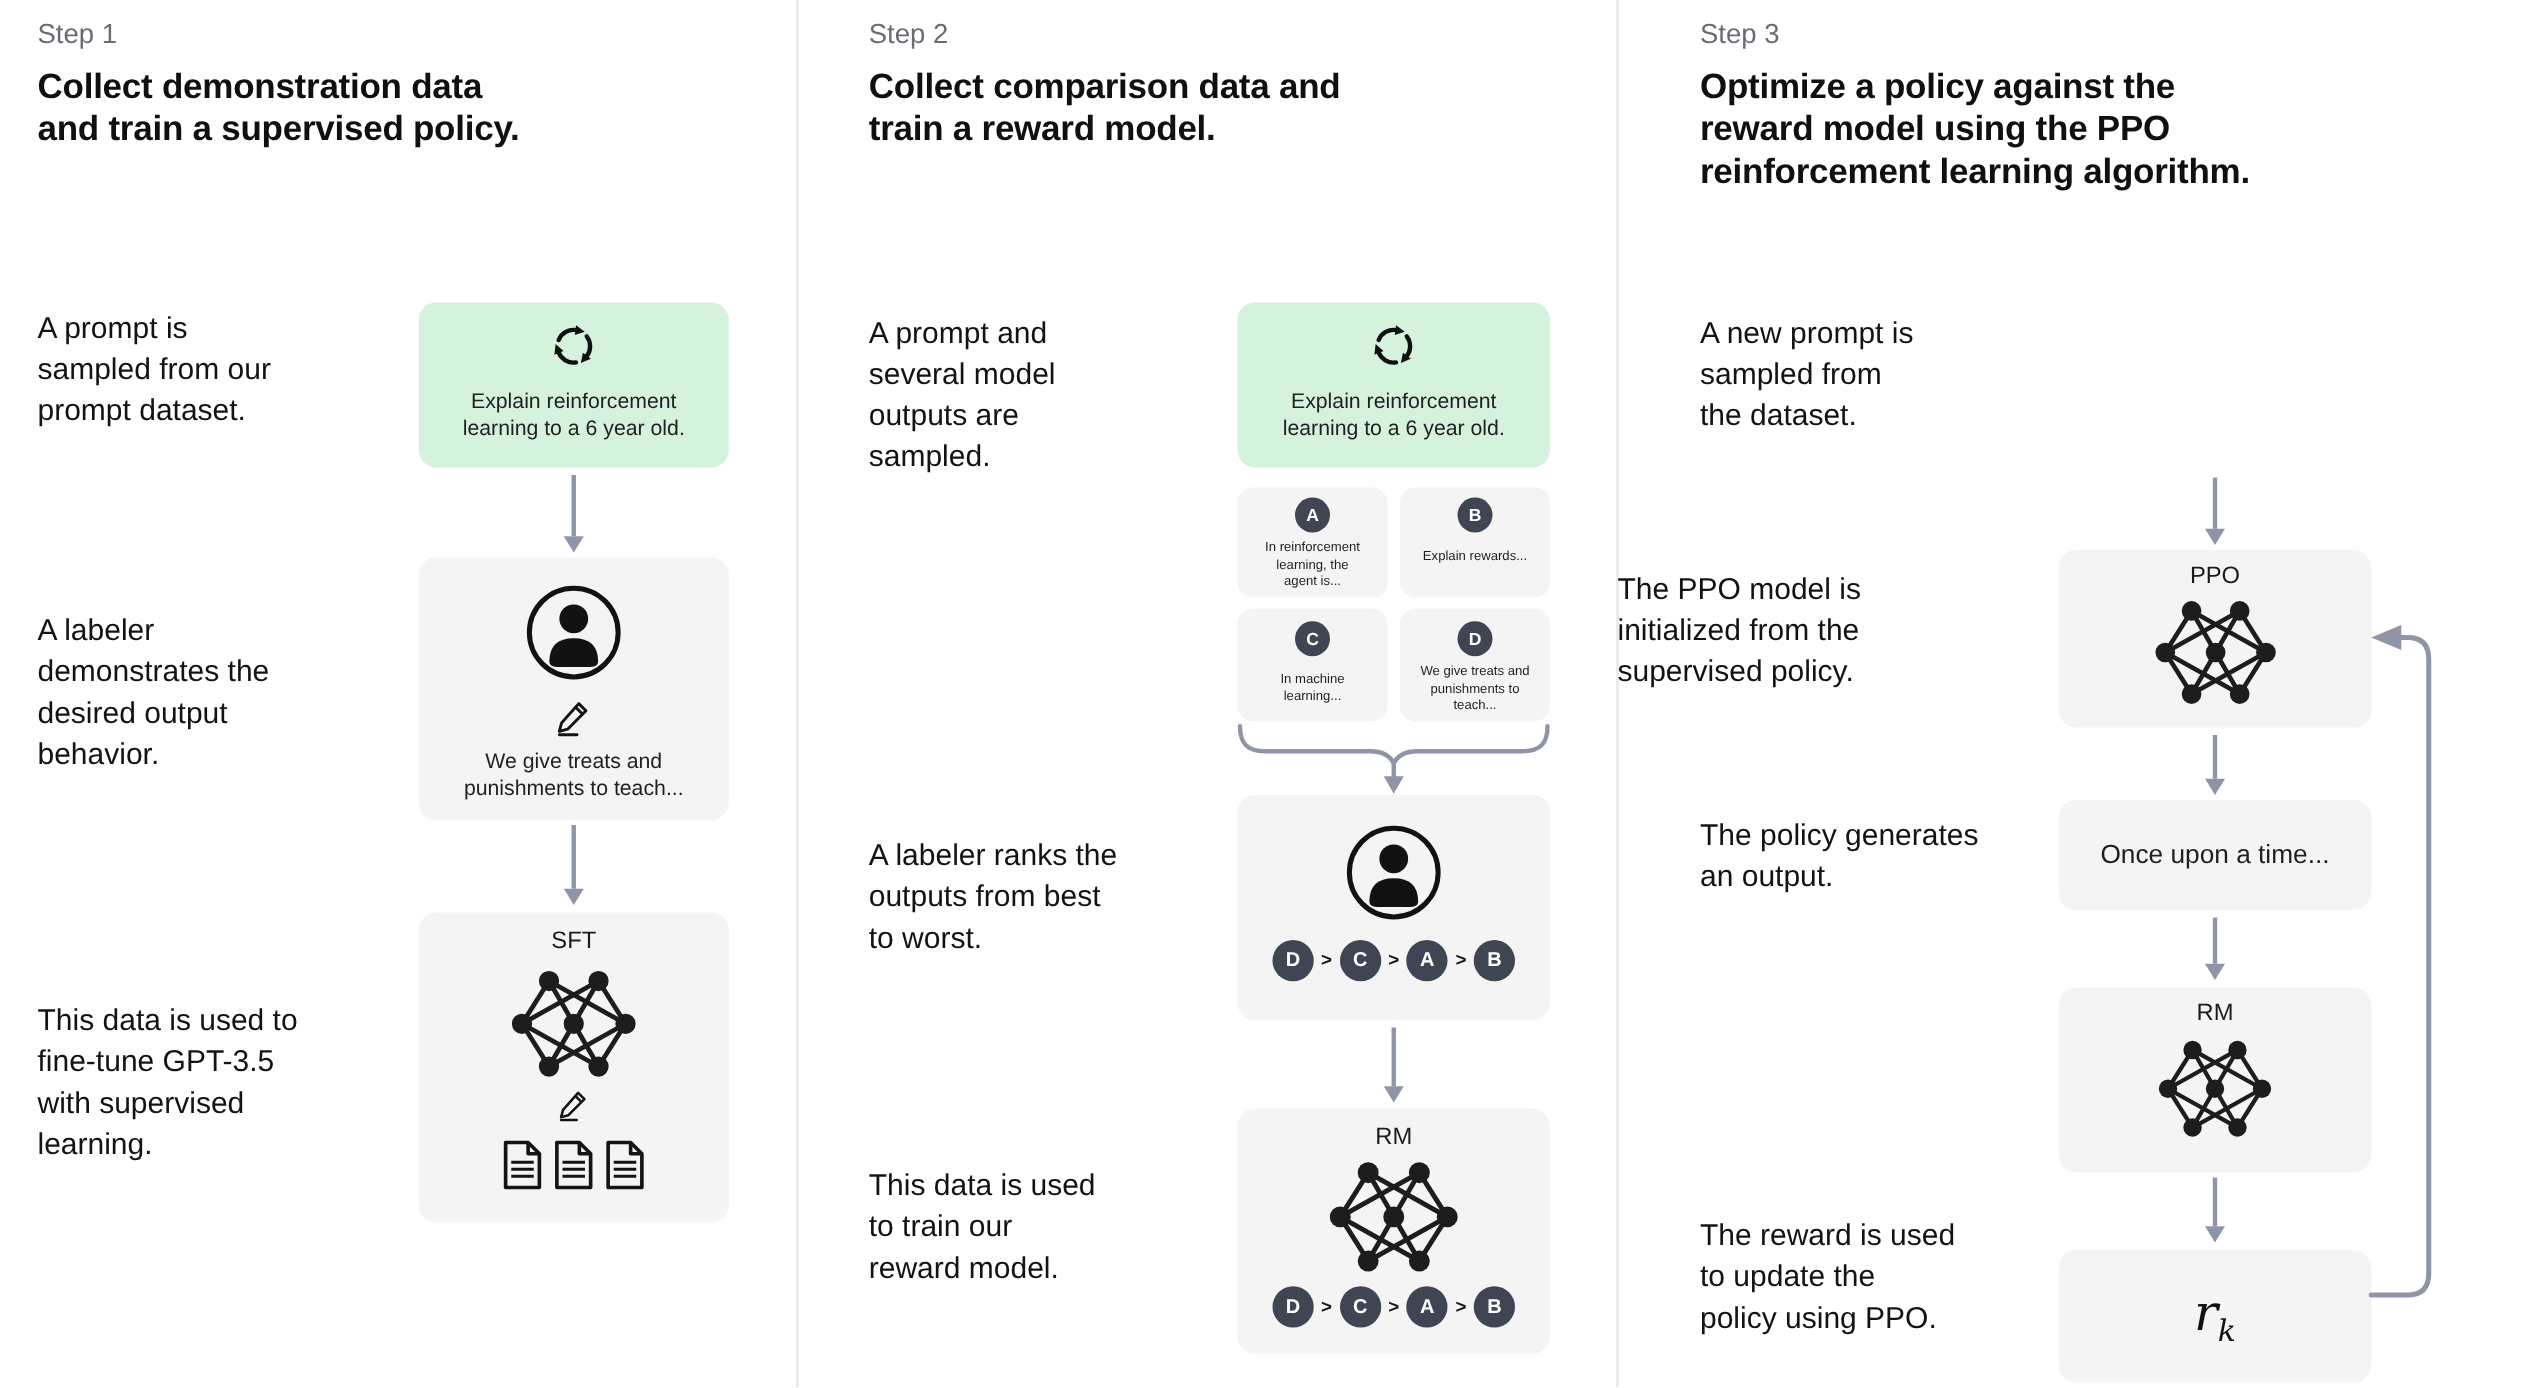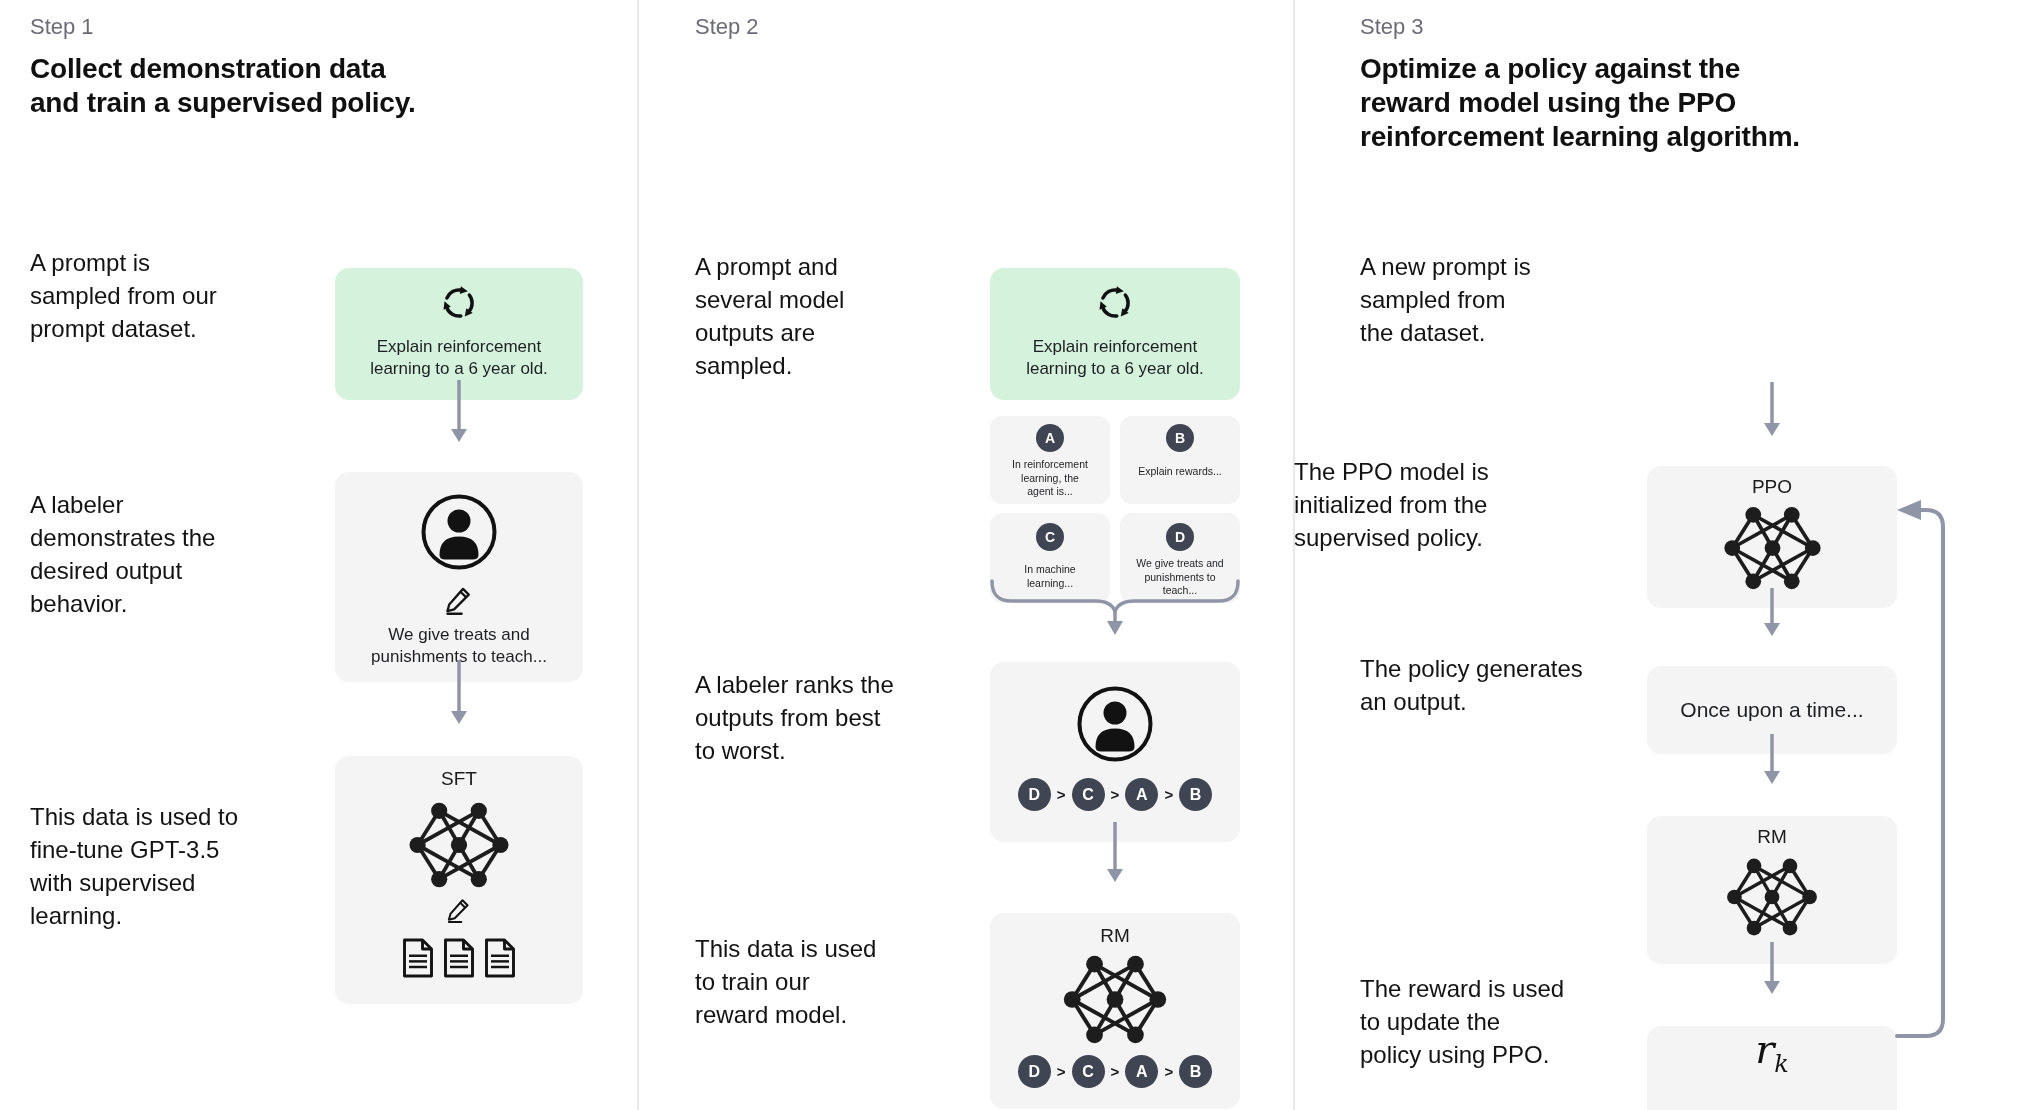--- a/index.html
+++ b/index.html
@@ -3,21 +3,21 @@
 <meta charset="utf-8">
 <style>
   html,body{margin:0;padding:0;background:#fff;}
   #stage{position:relative;width:2021px;height:1110px;background:#ffffff;overflow:hidden;
          font-family:"Liberation Sans","DejaVu Sans",sans-serif;}
   .vdiv{position:absolute;top:0;bottom:0;width:2px;background:#e8e8e8;}
   .step-label{position:absolute;font-size:22px;color:#6b6b76;}
   .title{position:absolute;font-size:28px;font-weight:700;line-height:34px;color:#101010;
          white-space:pre-line;letter-spacing:-0.2px;}
   .cap{position:absolute;font-size:24px;line-height:33px;color:#131313;white-space:pre-line;}
-  .box{position:absolute;border-radius:14px;box-sizing:border-box;text-align:center;margin-top:26px;}
+  .box{position:absolute;border-radius:14px;box-sizing:border-box;text-align:center;}
   .green{background:#d5f2dc;}
   .gray{background:#f4f4f4;}
   .boxtext{position:absolute;left:0;right:0;font-size:17px;line-height:22px;color:#1e1f22;white-space:pre-line;}
   .model-label{position:absolute;left:0;right:0;font-size:19px;color:#1b1b1b;}
   .icon{position:absolute;}
   .circ{display:inline-flex;align-items:center;justify-content:center;border-radius:50%;
         background:#3f4552;color:#fff;font-weight:700;}
   .out-circ{width:28px;height:28px;font-size:14px;}
   .rank-circ{width:33px;height:33px;font-size:16px;}
   .out-text{position:absolute;left:4px;right:4px;font-size:10.5px;line-height:13.5px;color:#1e1f22;white-space:pre-line;}
@@ -168,20 +168,22 @@
       <svg width="36" height="44">
           <use href="#icon-doc"></use>
         </svg>
       <svg width="36" height="44">
           <use href="#icon-doc"></use>
         </svg>
     </div>
   </div>
 
   <div class="step-label" style="left:695px;top:14px">Step 2</div>
+  <div class="title" style="left:695px;top:52px">Collect comparison data and
+train a reward model.</div>
 
   <div class="cap" style="left:695px;top:250px">A prompt and
 several model
 outputs are
 sampled.</div>
   <div class="cap" style="left:695px;top:668px">A labeler ranks the
 outputs from best
 to worst.</div>
   <div class="cap" style="left:695px;top:932px">This data is used
 to train our
@@ -308,21 +310,21 @@
     <svg class="icon" style="left:76px;top:40px" width="98" height="82">
         <use href="#icon-net"></use>
       </svg>
   </div>
 
   <svg class="arr" style="left:1763px;top:942px" width="18" height="52">
     <line x1="9" y1="0" x2="9" y2="39" stroke="#9094a7" stroke-width="3.5"></line>
     <path d="M 1 39 L 17 39 L 9 52 Z" fill="#9094a7"></path>
   </svg>
 
-  <div class="box gray" style="left:1647px;top:1000px;width:250px;height:106px;display:flex;align-items:flex-start;justify-content:center">
+  <div class="box gray" style="left:1647px;top:1000px;width:250px;height:106px;display:flex;align-items:center;justify-content:center">
     <div class="rk" style="font-size:40px"><span>r</span><sub style="font-size:24px">k</sub></div>
   </div>
 
   <svg class="arr" style="left:1890px;top:495px" width="62" height="552">
     <path d="M 7 541 H 36 Q 53 541 53 524 V 32 Q 53 15 36 15 H 30" fill="none" stroke="#9094a7" stroke-width="4" stroke-linecap="round"></path>
     <path d="M 31 5 L 31 25 L 7 15 Z" fill="#9094a7"></path>
   </svg>
 
 </div>
 

